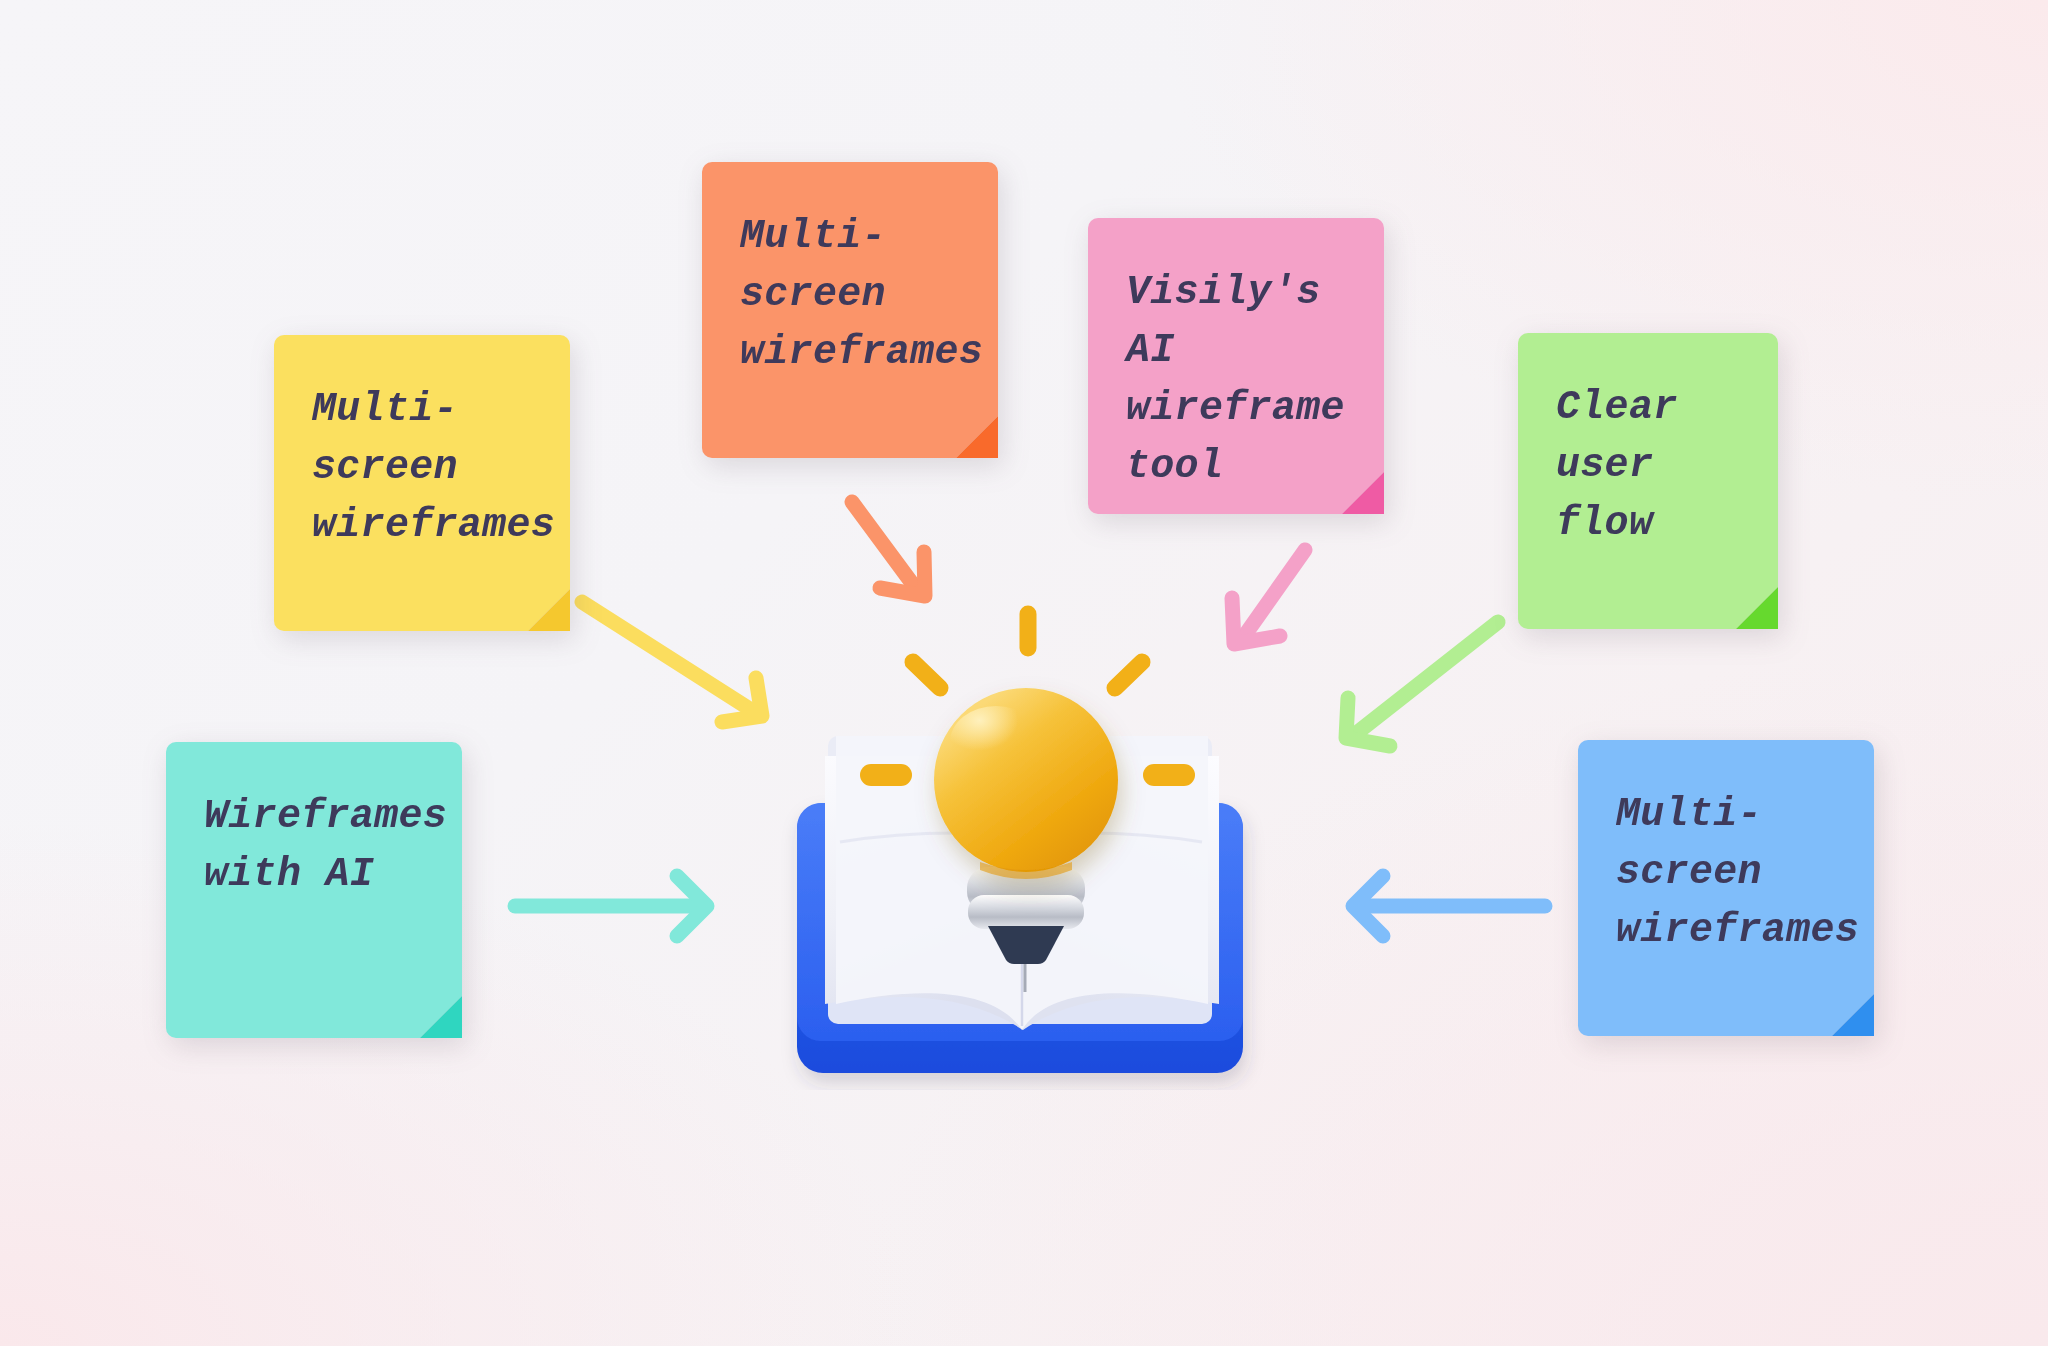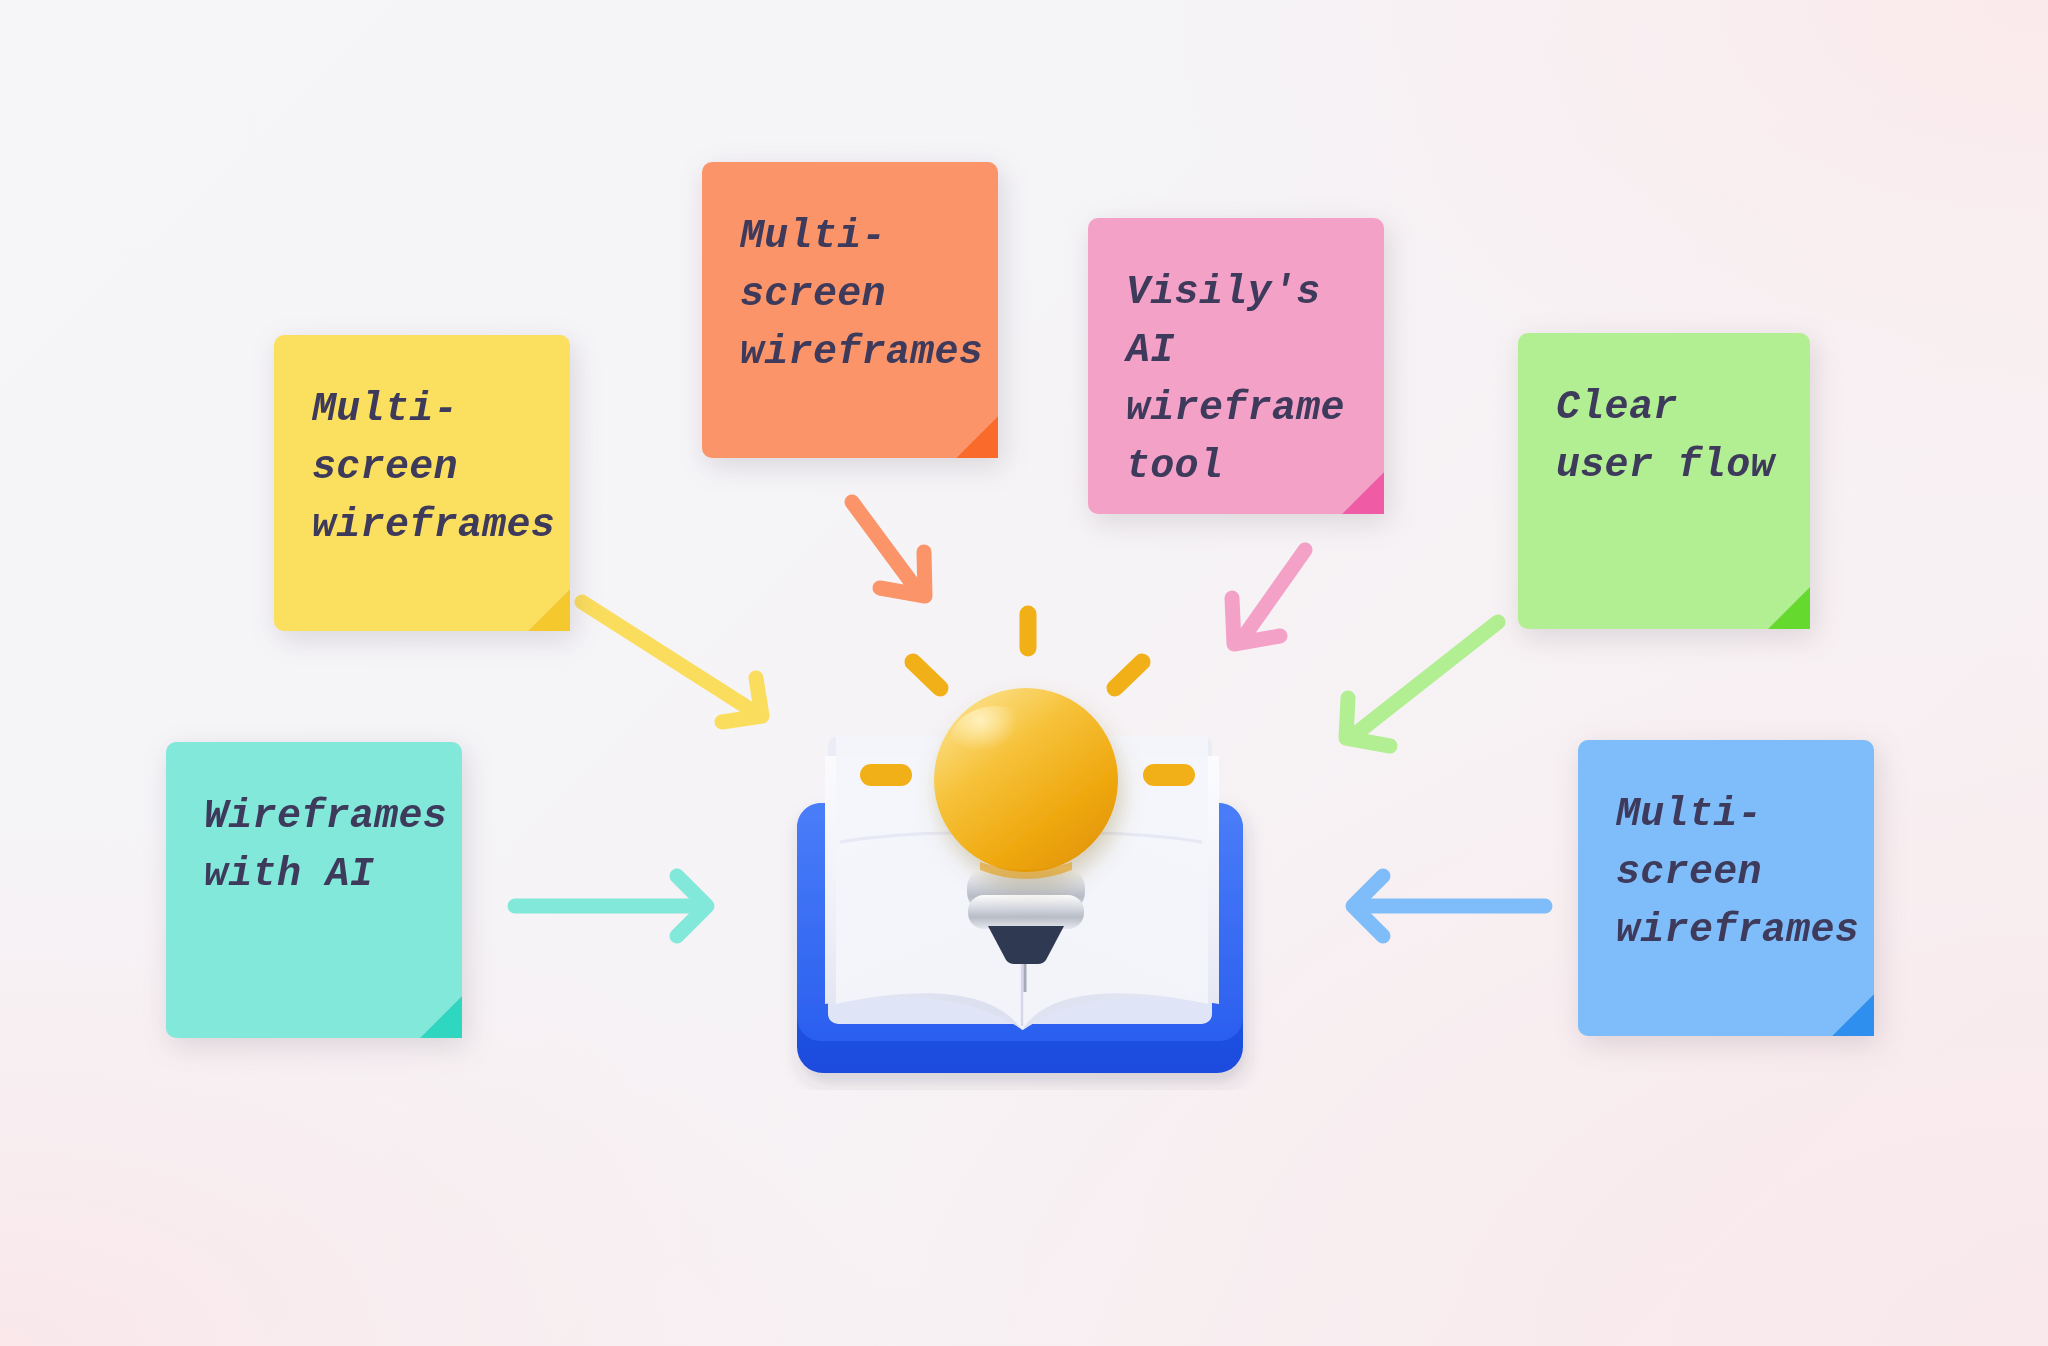--- a/index.html
+++ b/index.html
@@ -219,21 +219,21 @@
 wireframes</div>
   </div>
 
   <div class="note" style="left:1080px; top:218px; width:296px; height:296px;margin-left:8px;">
     <div class="note-body" style="background:#F4A1C8;"></div>
     <div class="note-fold" style="background:#EF5BA4;"></div>
     <div class="note-text">Visily's AI
 wireframe tool</div>
   </div>
 
-  <div class="note" style="left:1518px; top:333px; width:292px; height:296px;">
+  <div class="note" style="left:1518px; top:333px; width:260px; height:296px;">
     <div class="note-body" style="background:#B2EE92;"></div>
     <div class="note-fold" style="background:#66D92E;"></div>
     <div class="note-text">Clear user flow</div>
   </div>
 
   <div class="note" style="left:166px; top:742px; width:296px; height:296px;">
     <div class="note-body" style="background:#81E8DA;"></div>
     <div class="note-fold" style="background:#2FD6C0;"></div>
     <div class="note-text">Wireframes
 with AI</div>

